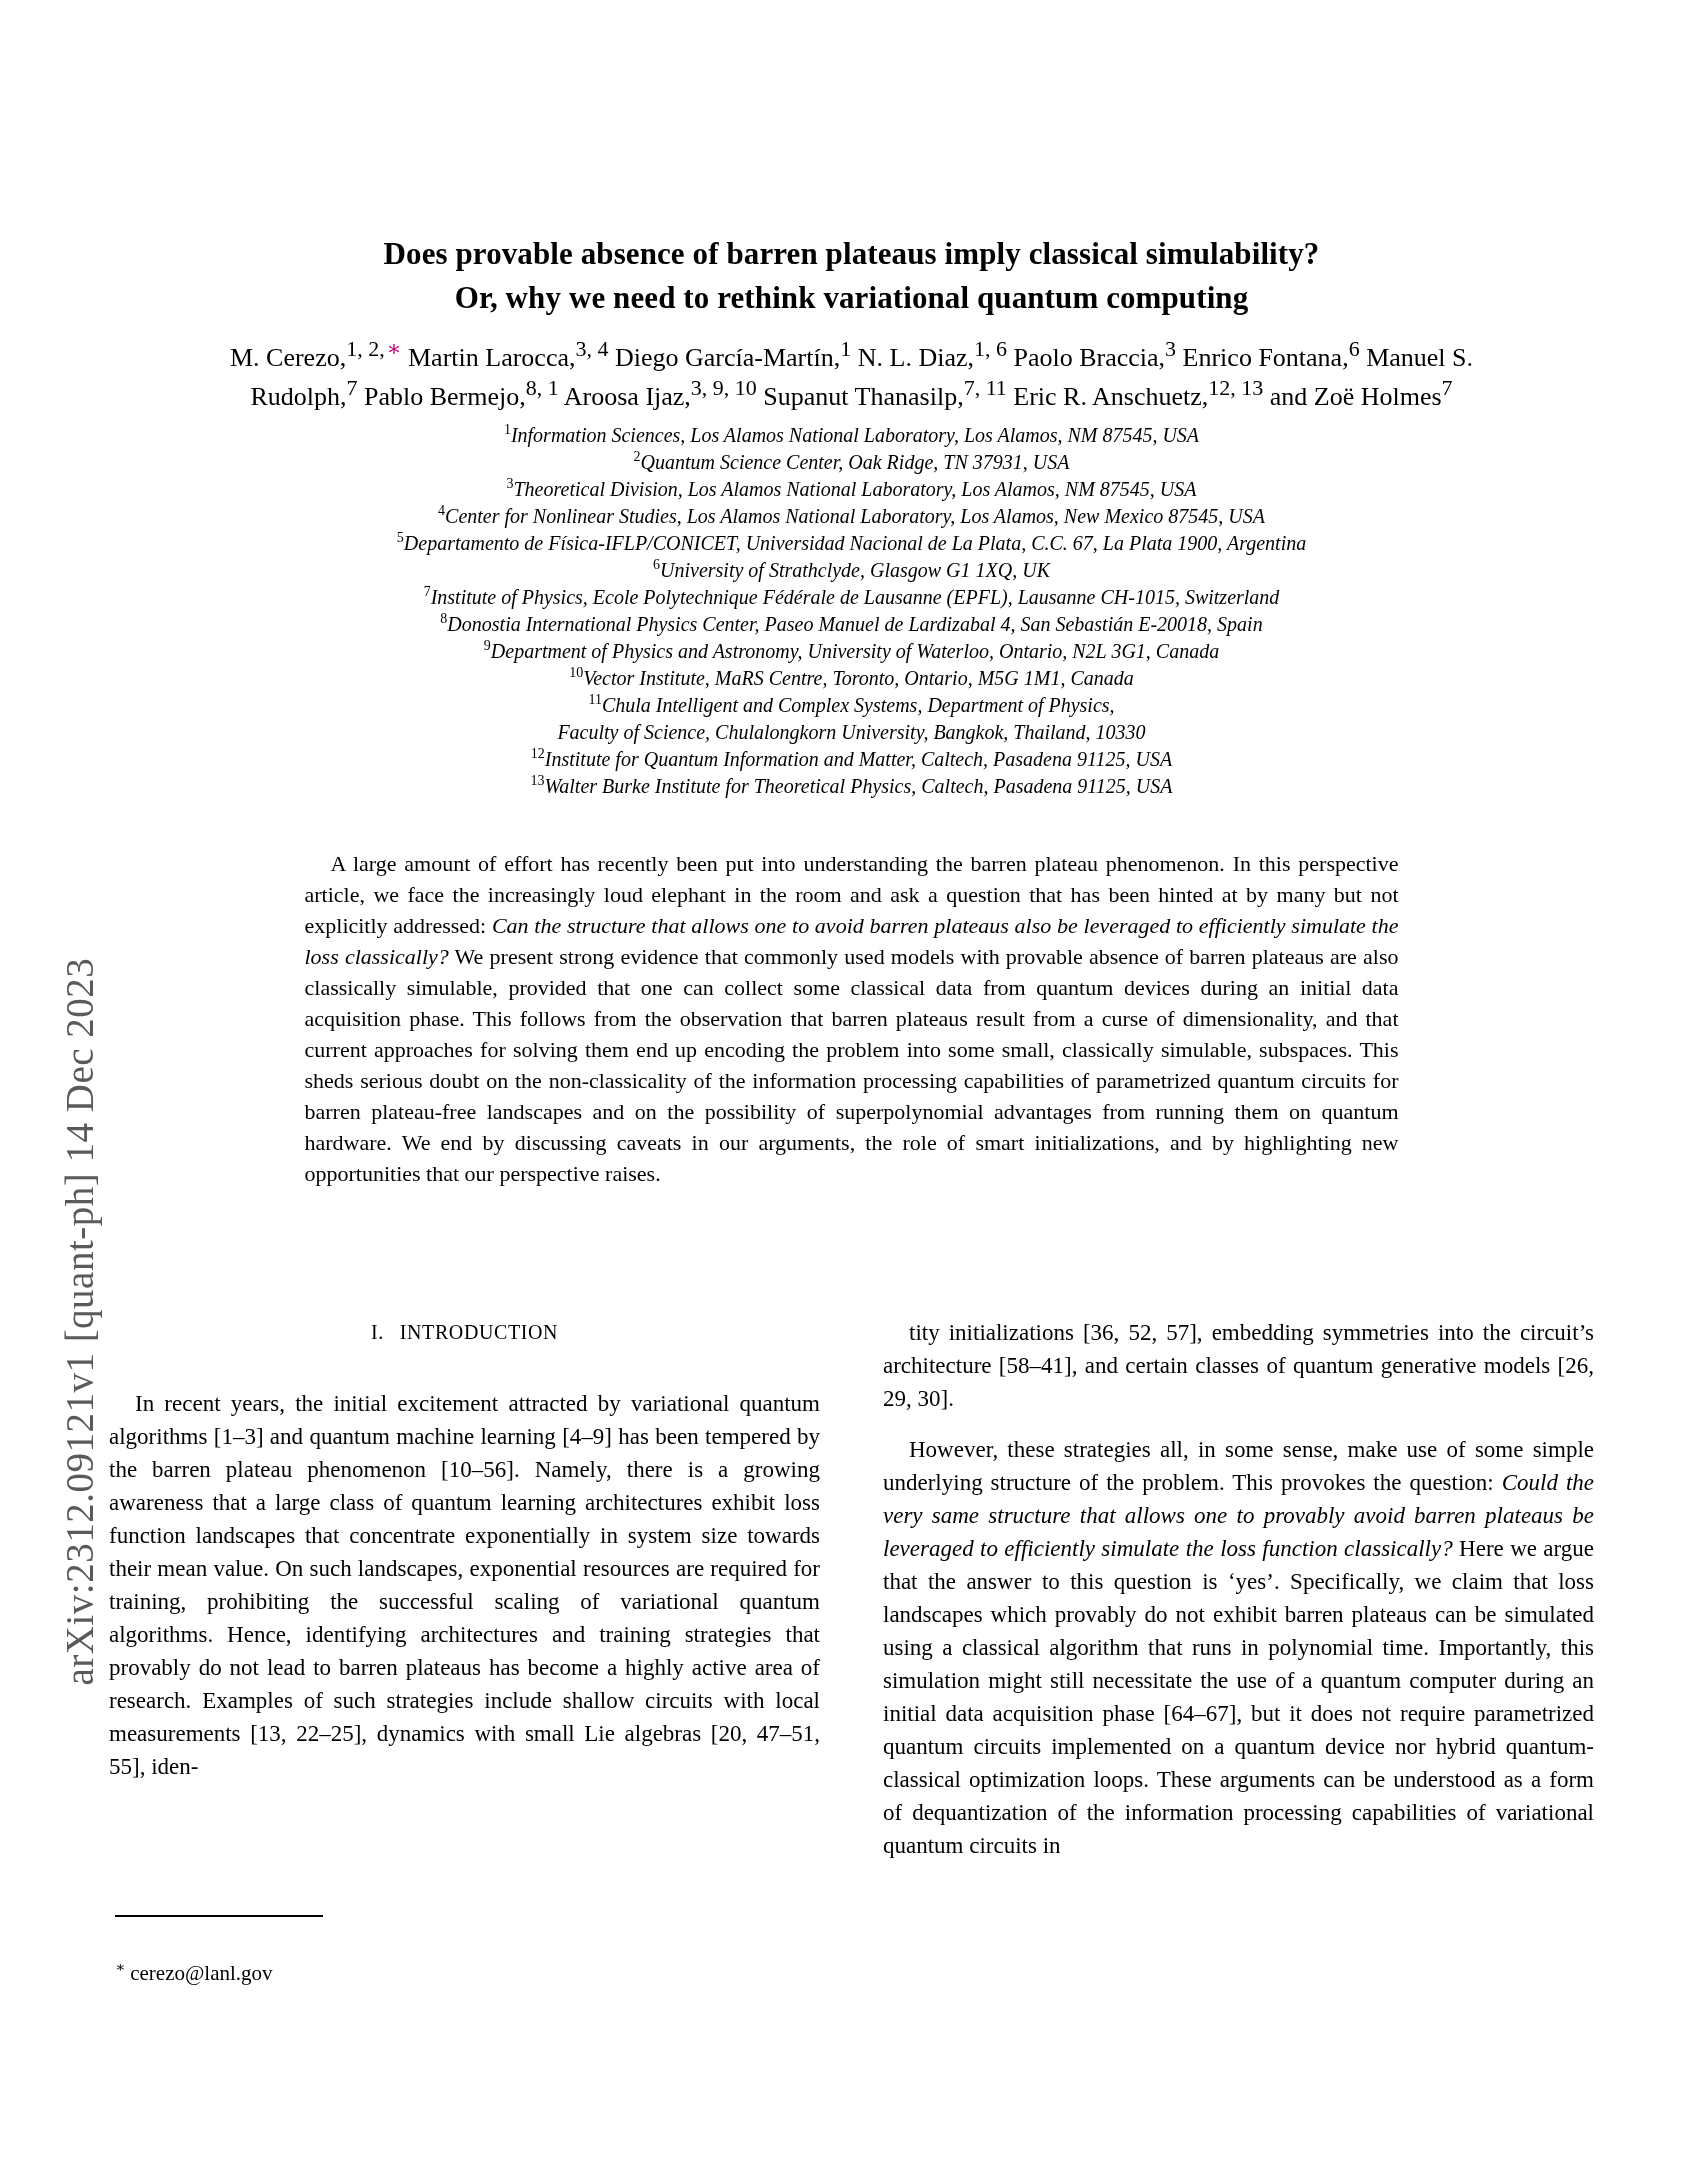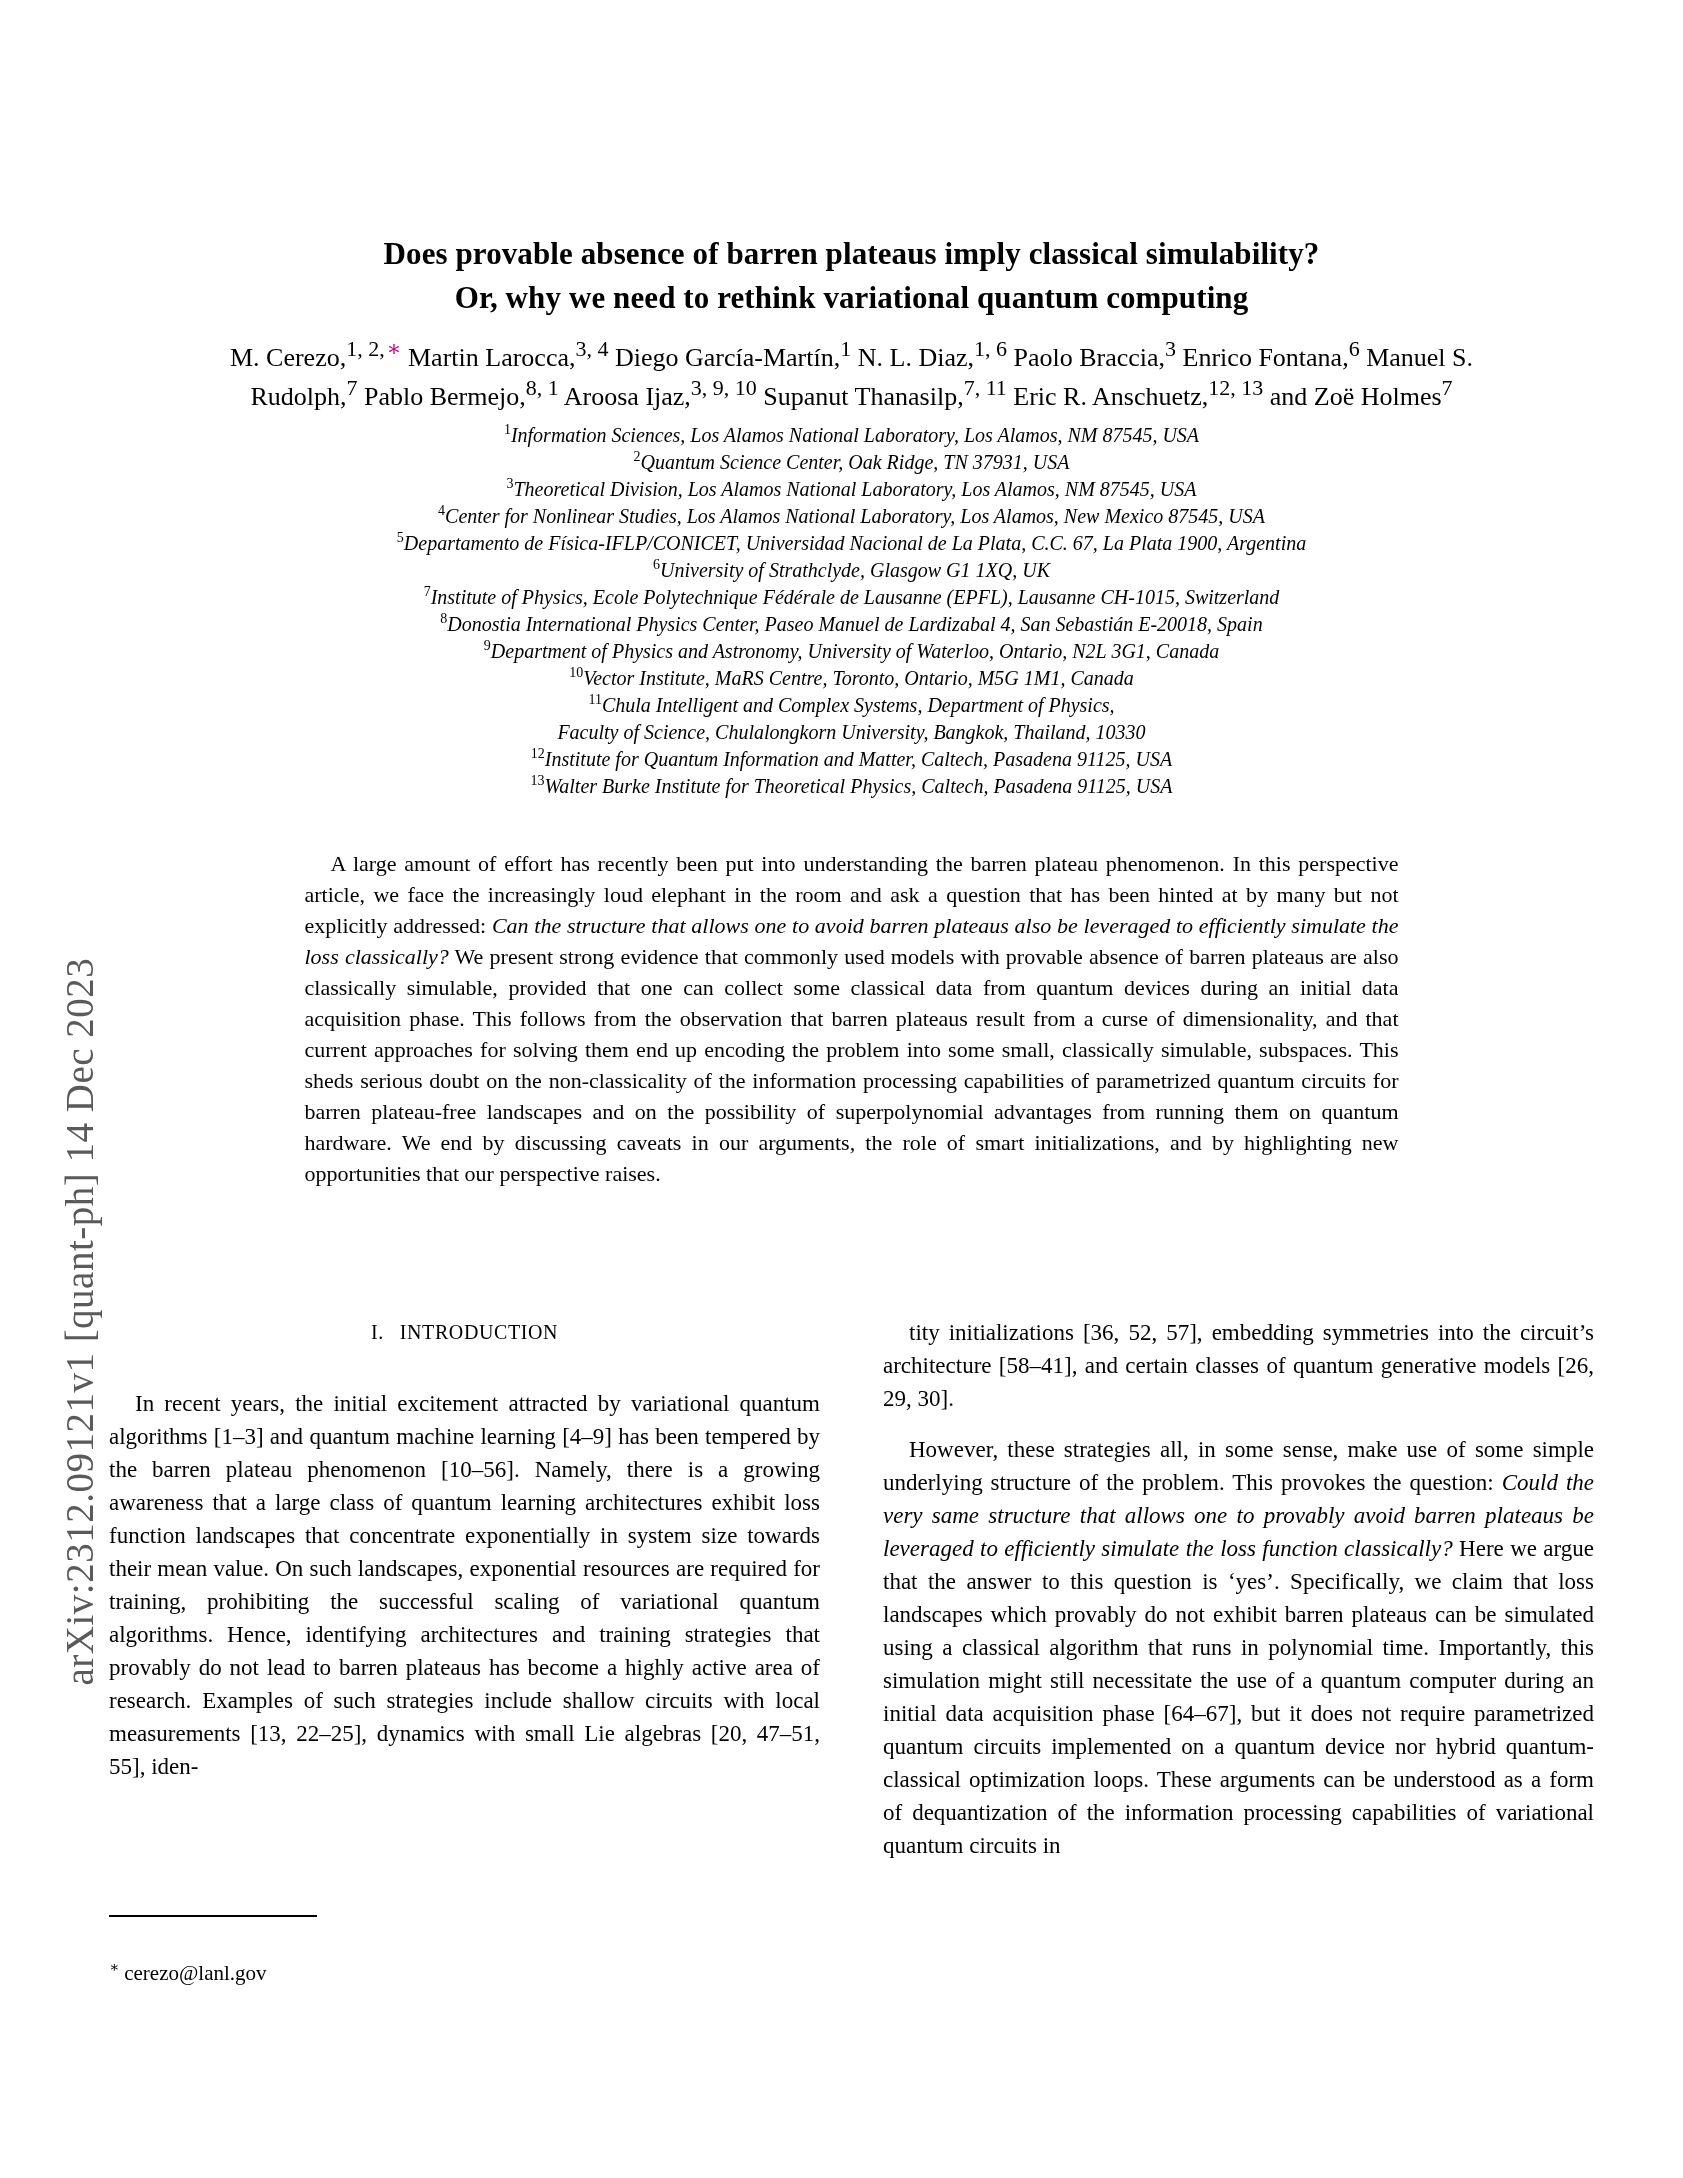--- a/index.html
+++ b/index.html
@@ -136,21 +136,21 @@
   }
   .section-head .numeral { margin-right: 16px; }
   .body-p { margin: 0 0 0 0; text-indent: 26px; }
   .body-p + .body-p { margin-top: 18px; }
   .cite { color: #000000; }
   .col i { font-style: italic; }
 
   
   #footnote-area {
     position: absolute;
-    left: 0;
+    left: 6px;
     top: 1871px;
     width: 711px;
   }
   #footnote-rule {
     width: 208px;
     height: 0;
     border-top: 2px solid #000;
     margin-bottom: 42px;
   }
   #footnote-text {

